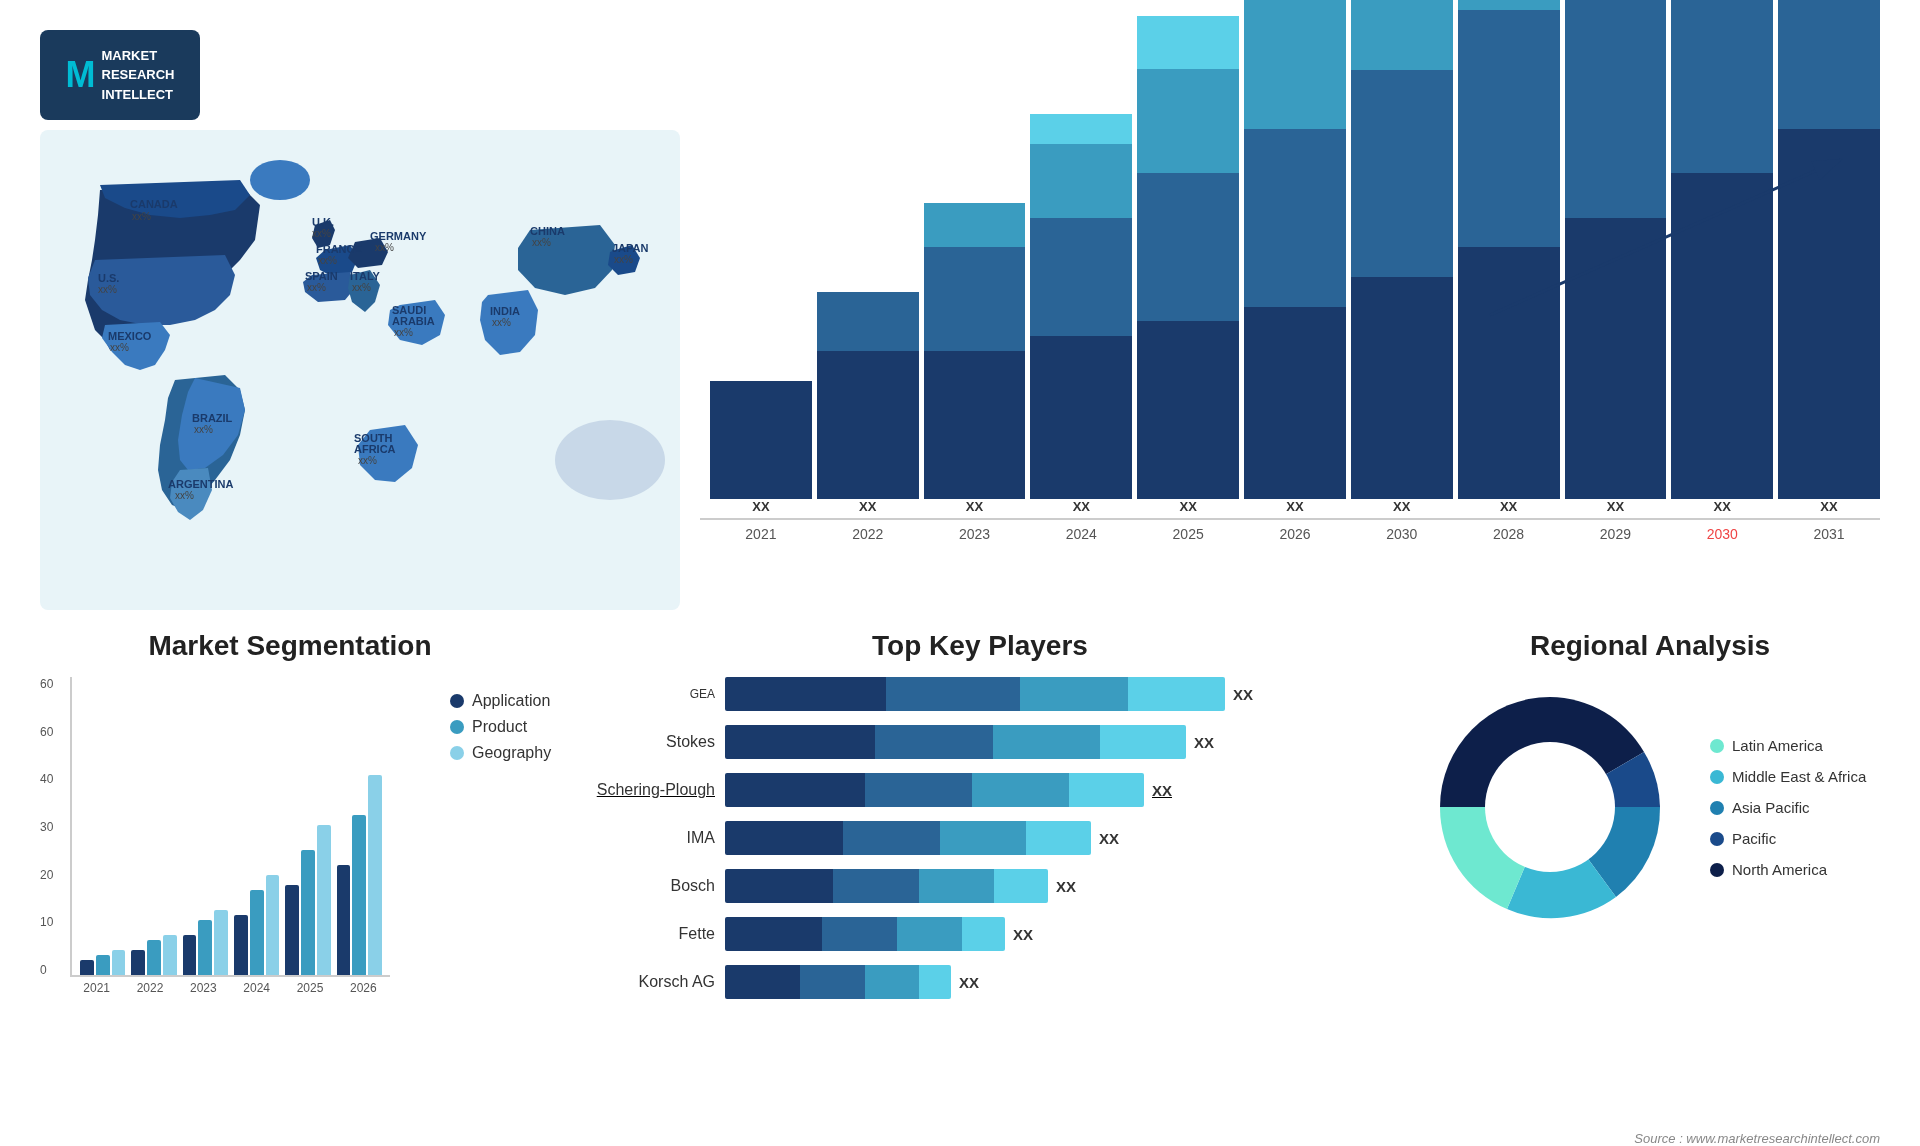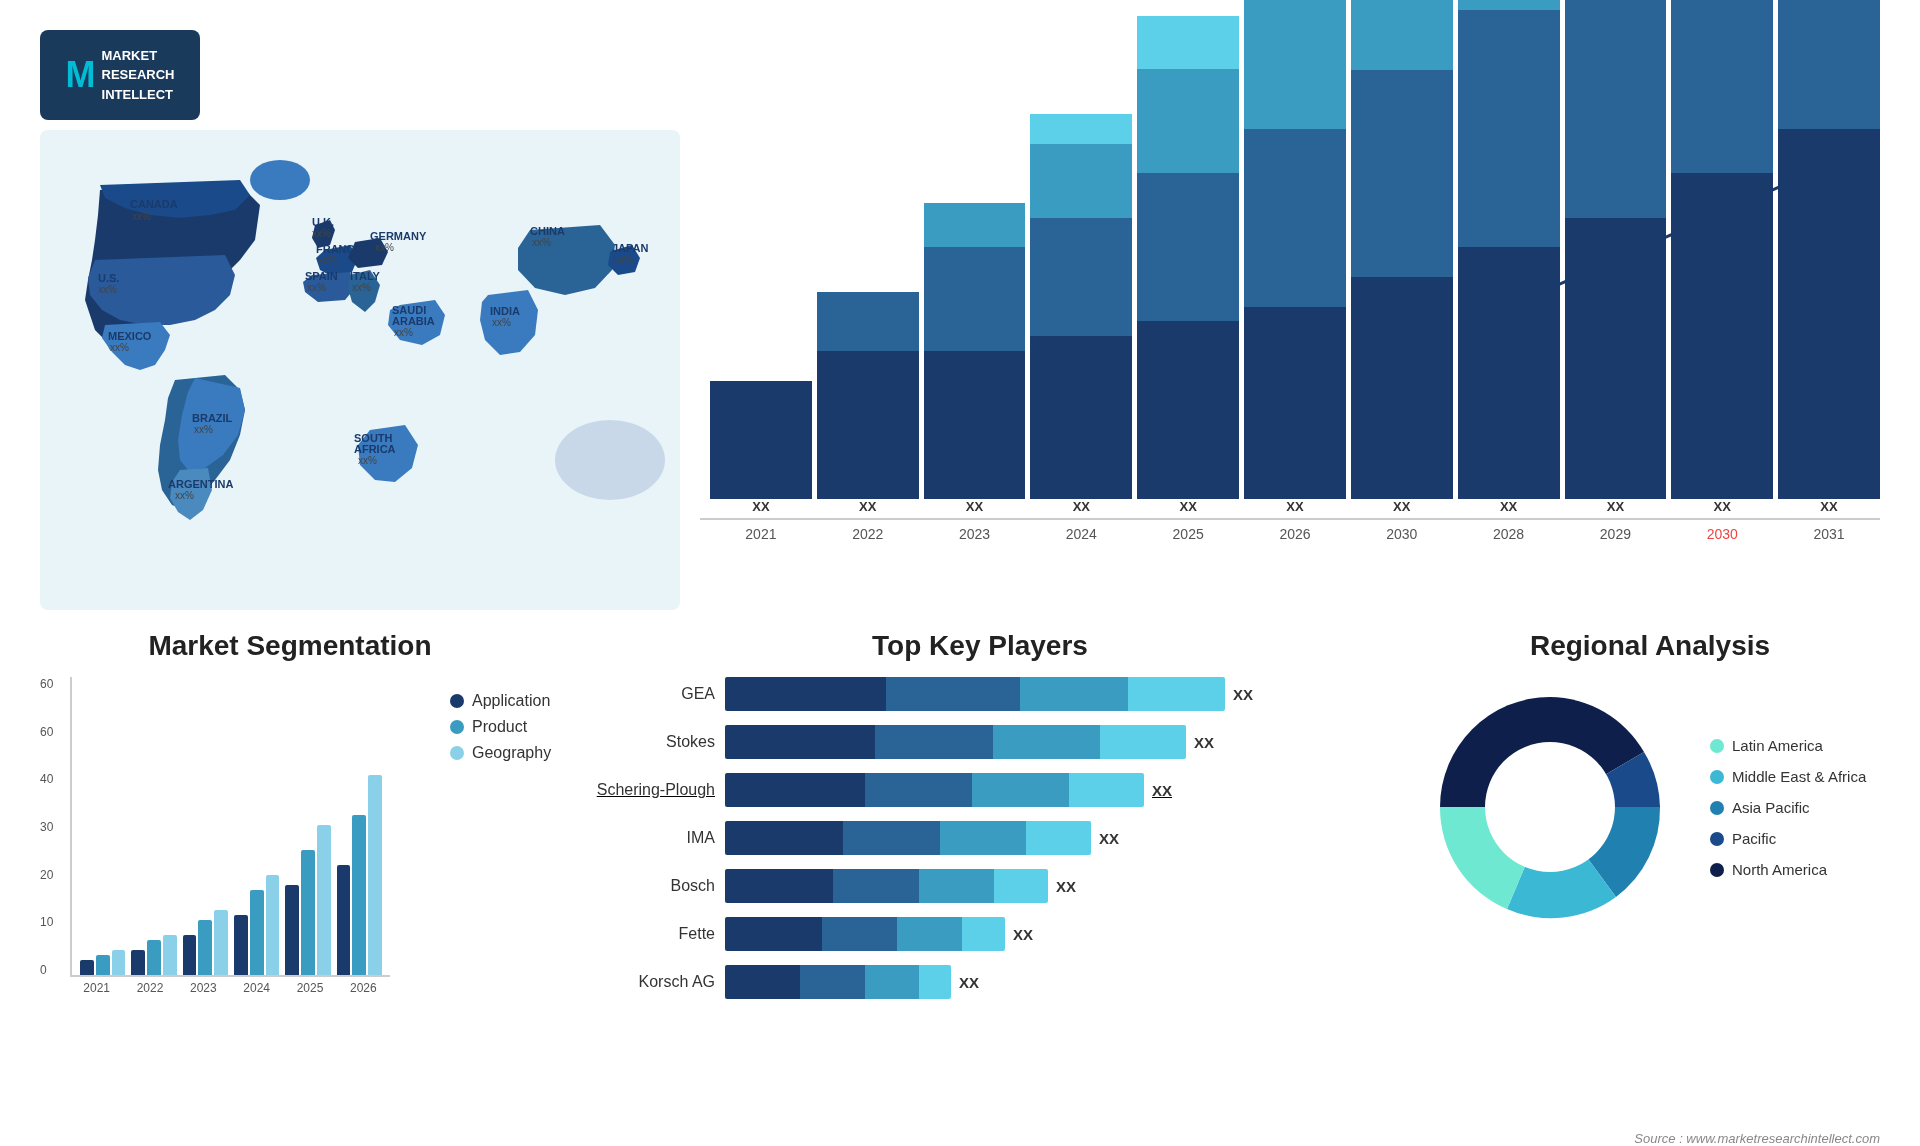--- a/index.html
+++ b/index.html
@@ -482,21 +482,21 @@
           <span>Geography</span>
         </div>
       </div>
     </div>
   </div>
 
   <div class="key-players-section">
     <div class="section-title">Top Key Players</div>
     <div id="players-container">
     <div style="display: flex; align-items: center; margin-bottom: 14px; gap: 10px;">
-          <div style="width: 155px; font-size: 16px; color: rgb(51, 51, 51); text-align: right; flex-shrink: 0;">GEA</div>
+          <div style="width: 155px; font-size: 12px; color: rgb(51, 51, 51); text-align: right; flex-shrink: 0;">GEA</div>
           <div style="display: flex; align-items: center; flex: 1 1 0%;">
             <div style="display: flex; height: 34px; overflow: hidden; border-radius: 2px;">
               <div style="width: 161px; height: 34px; background: rgb(26, 58, 107);"></div>
               <div style="width: 134px; height: 34px; background: rgb(42, 100, 150);"></div>
               <div style="width: 108px; height: 34px; background: rgb(58, 156, 192);"></div>
               <div style="width: 97px; height: 34px; background: rgb(91, 208, 232);"></div>
             </div>
             <div style="font-size: 15px; font-weight: 700; color: rgb(51, 51, 51); margin-left: 8px;">XX</div>
           </div>
         </div>

